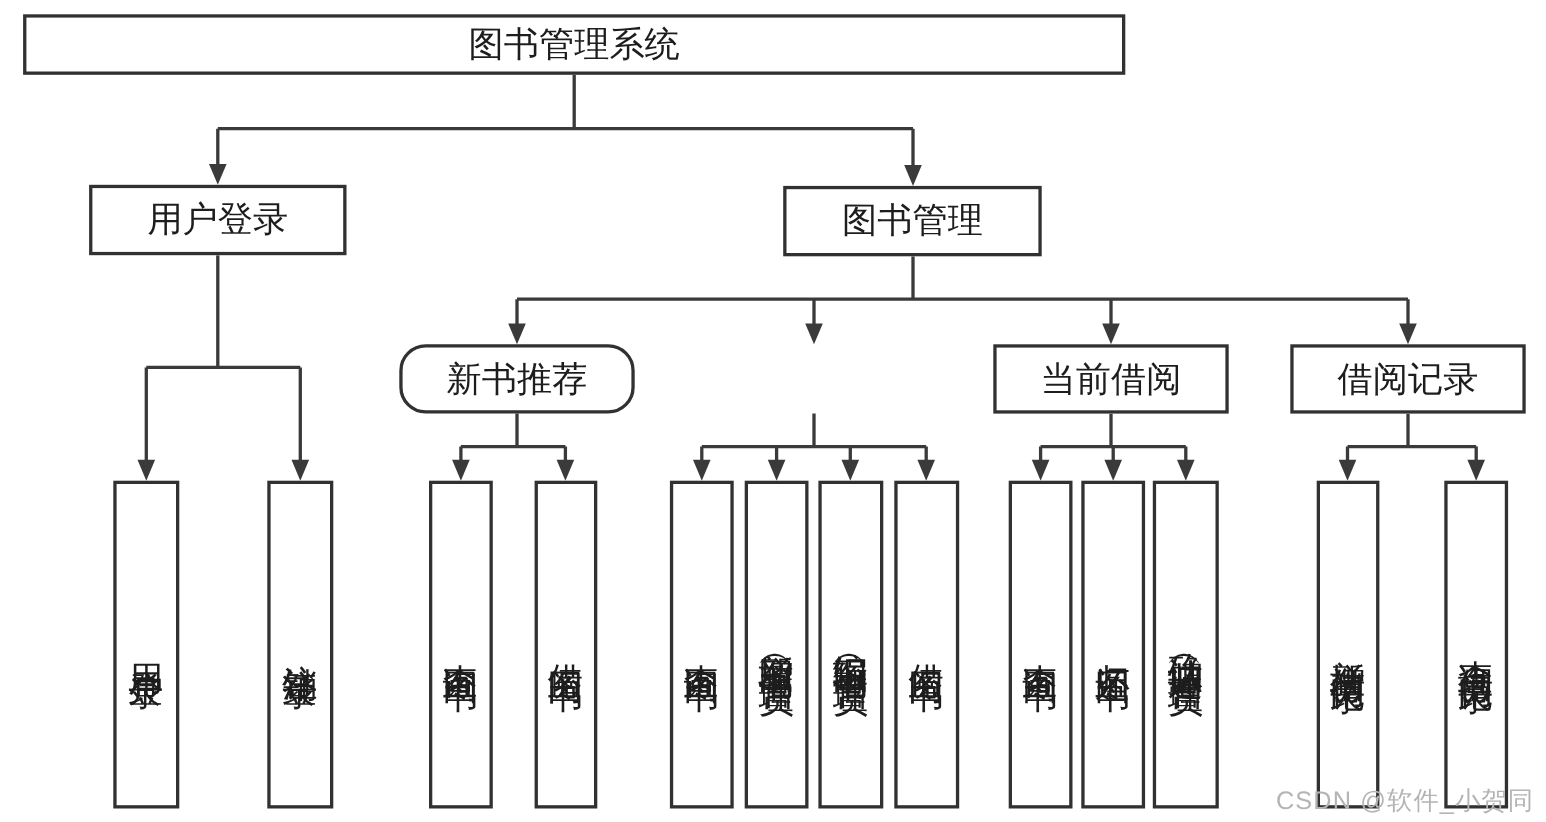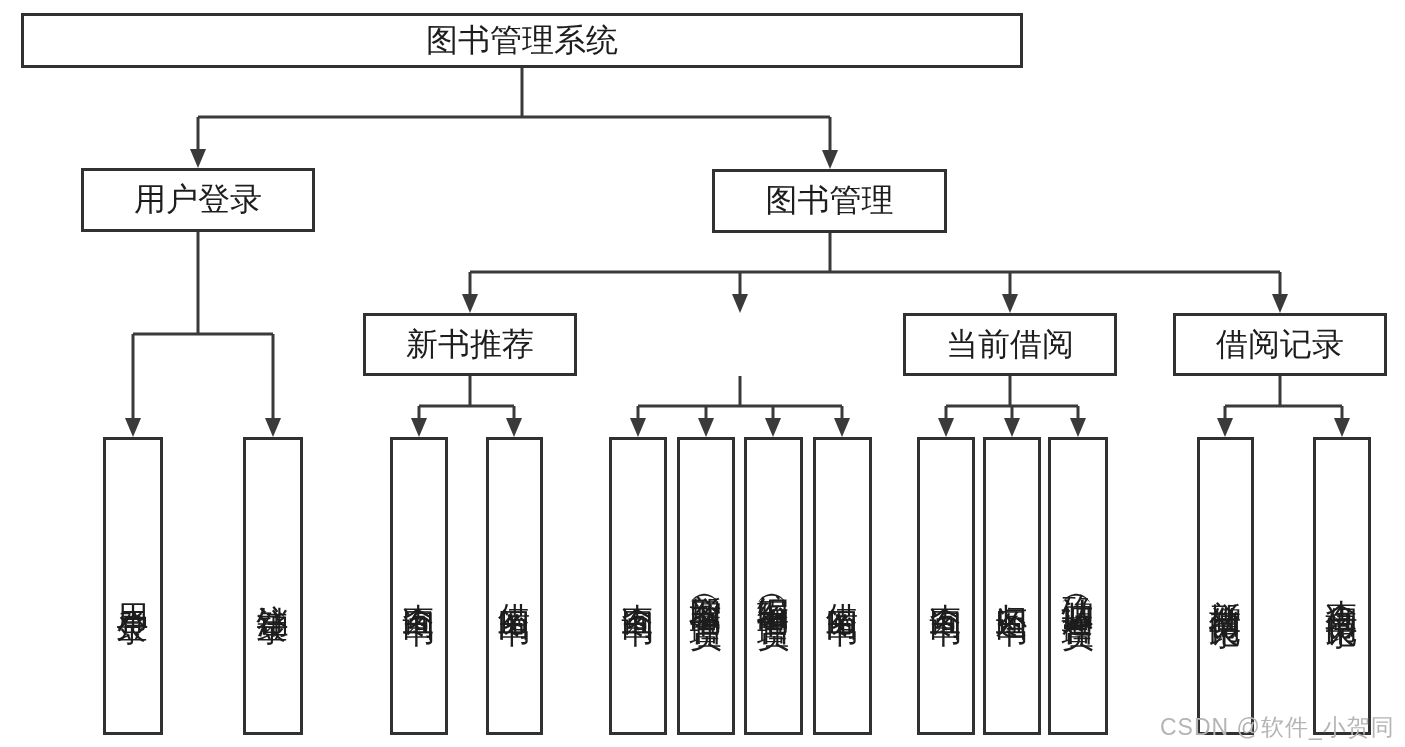--- a/index.html
+++ b/index.html
@@ -79,21 +79,21 @@
       <polygon class="ah" points="1225,437 1217,418 1233,418"></polygon>
       <polygon class="ah" points="1342,437 1334,418 1350,418"></polygon>
     </g>
   </svg>
 
   <div class="box" style="left:21px;top:13px;width:1002px;height:55px;">图书管理系统</div>
 
   <div class="box" style="left:81px;top:168px;width:234px;height:64px;">用户登录</div>
   <div class="box" style="left:712px;top:169px;width:235px;height:64px;">图书管理</div>
 
-  <div class="box" style="left:363px;top:313px;width:214px;height:63px;">新书推荐</div>
+  <div class="box" style="left:363px;top:313px;width:214px;height:63px;border-radius:24px;">新书推荐</div>
   <div class="box" style="left:903px;top:313px;width:214px;height:63px;font-family:Liberation Serif, serif;">当前借阅</div>
   <div class="box" style="left:1173px;top:313px;width:214px;height:63px;text-align:center;">借阅记录</div>
 
   <div class="box vlabel" style="left:103px;top:437px;width:60px;height:298px;">用户登录</div>
   <div class="box vlabel" style="left:243px;top:437px;width:60px;height:298px;">注销登录</div>
 
   <div class="box vlabel" style="left:390px;top:437px;width:58px;height:298px;">查询图书</div>
   <div class="box vlabel" style="left:486px;top:437px;width:57px;height:298px;">借阅图书</div>
 
   <div class="box vlabel" style="left:609px;top:437px;width:58px;height:298px;">查询图书</div>

